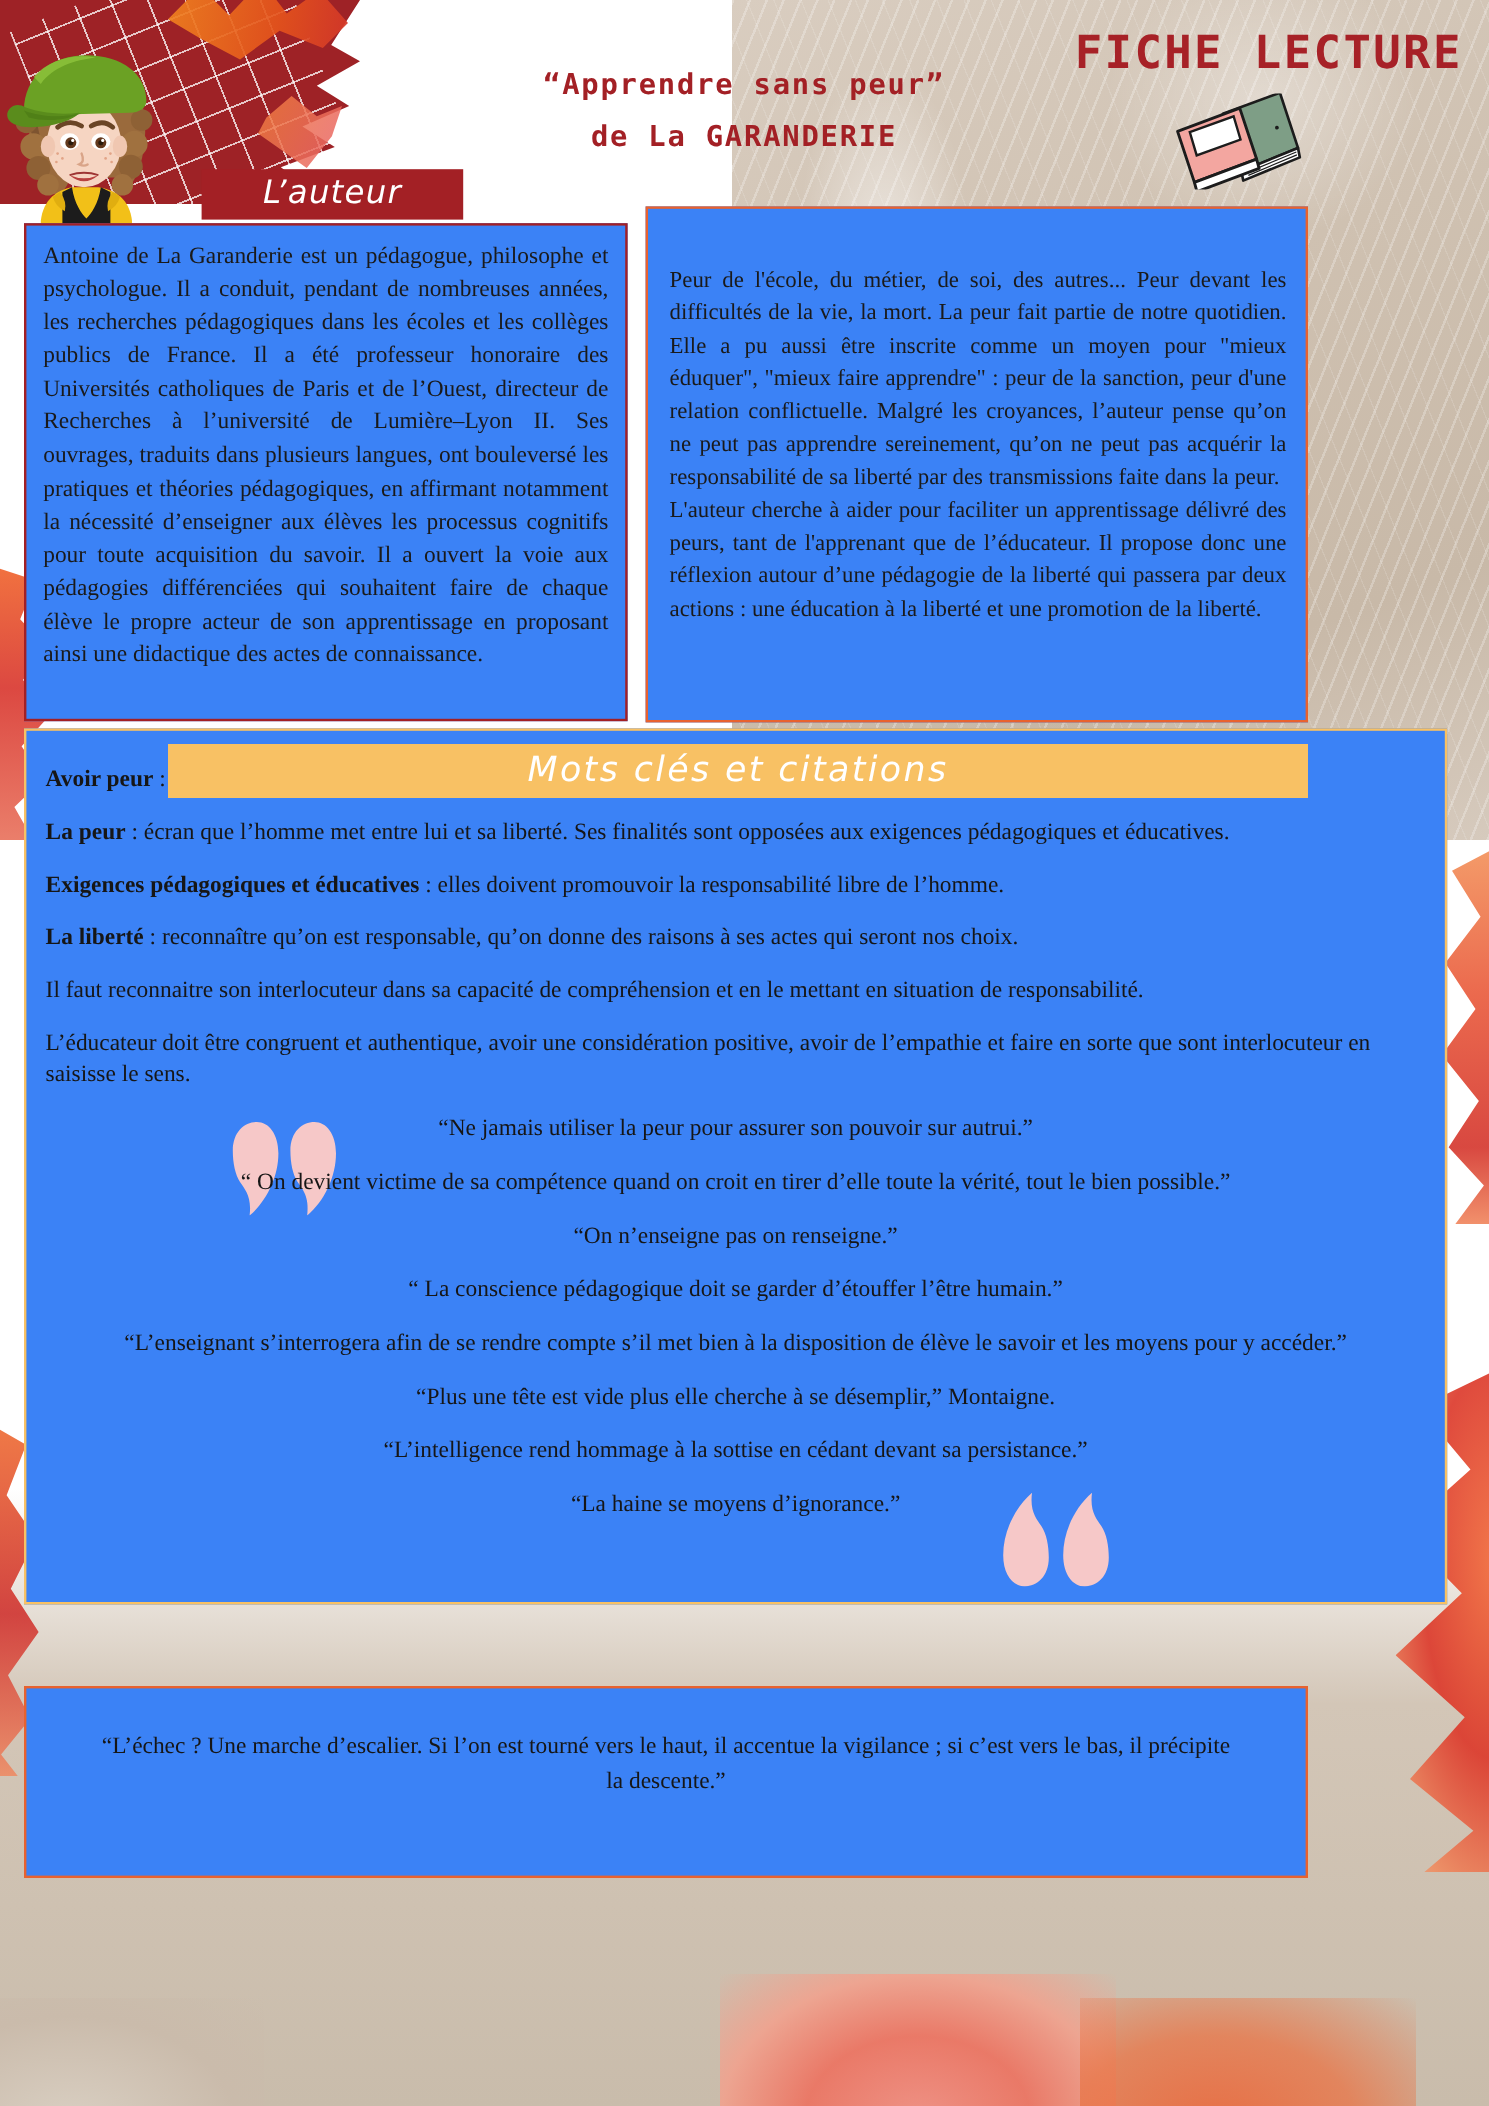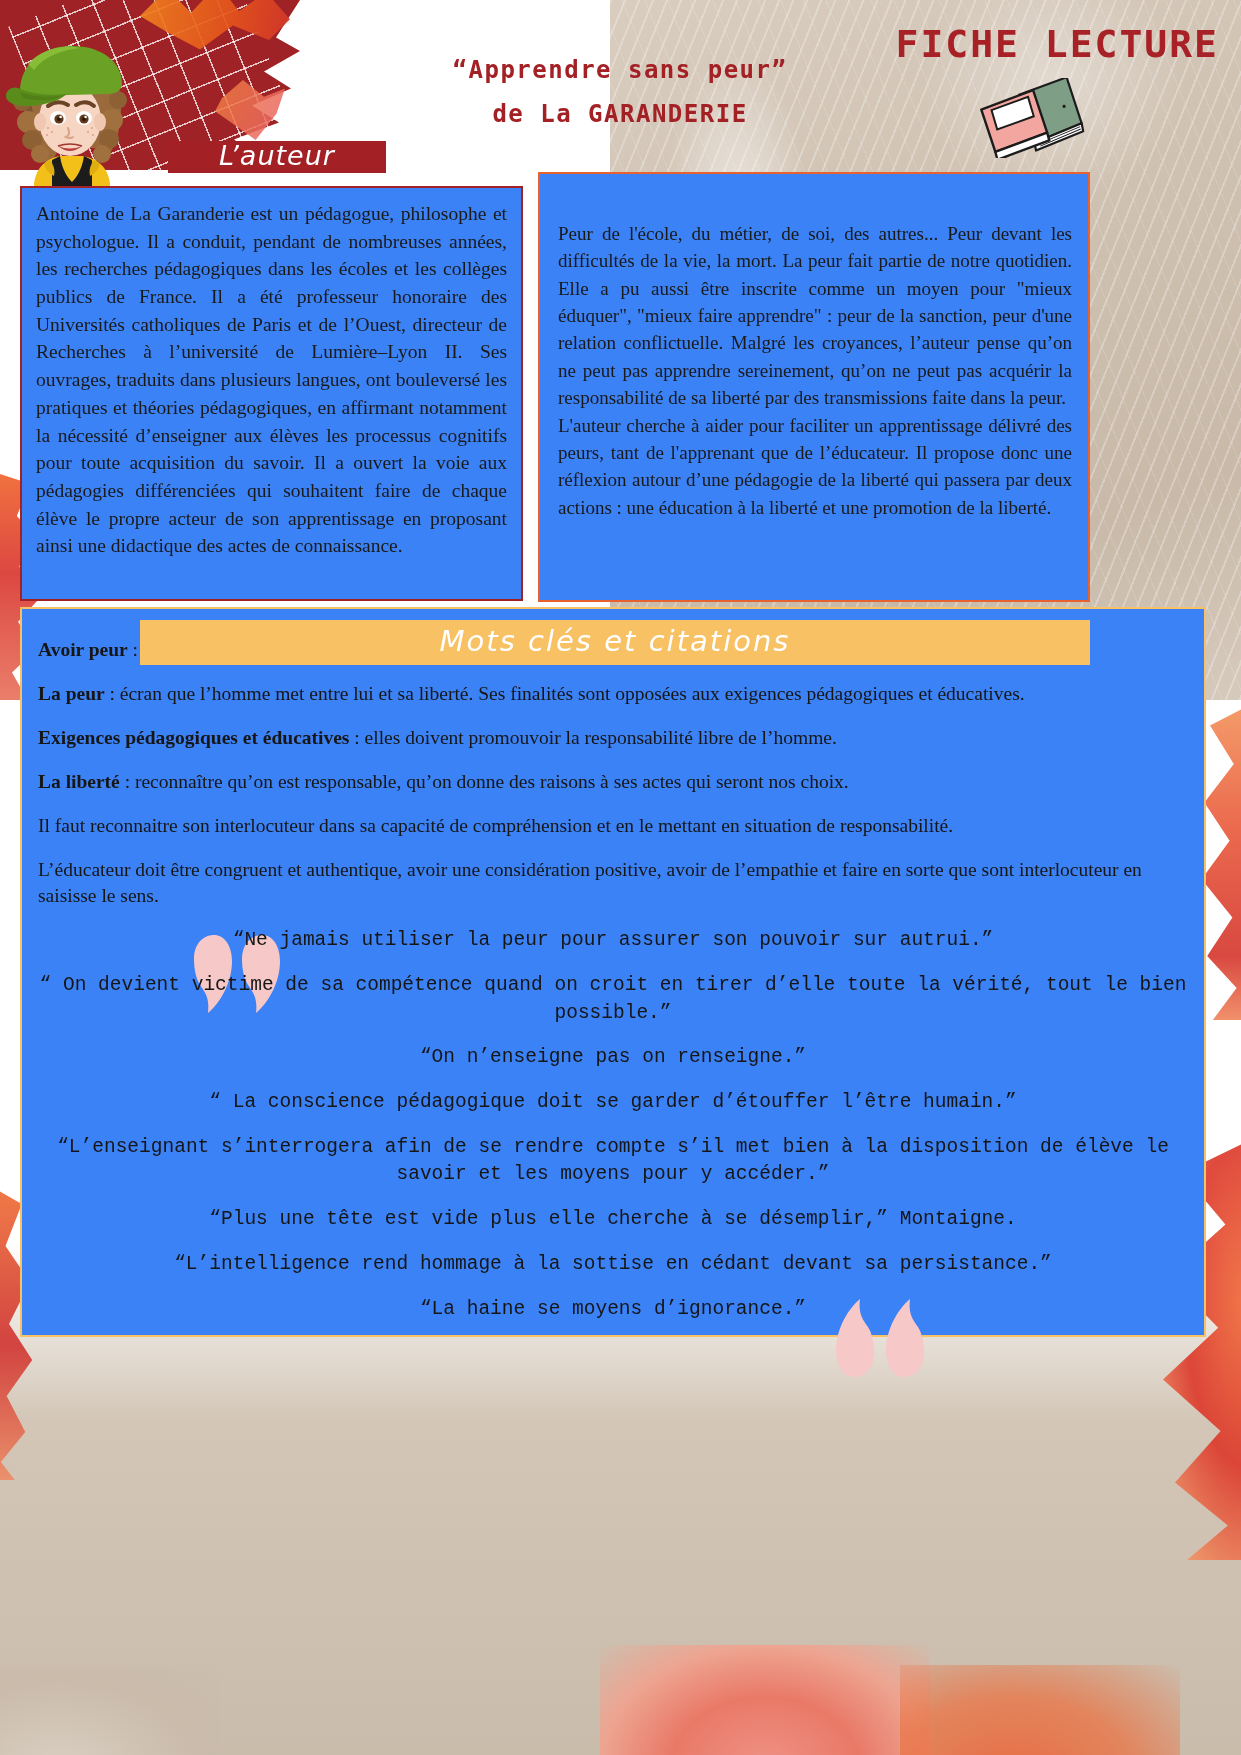--- a/index.html
+++ b/index.html
@@ -151,21 +151,21 @@
   .banner {
     position: absolute;
     display: flex; align-items: center; justify-content: center;
     color: #ffffff;
     font-family: "DejaVu Sans", sans-serif;
     font-style: italic;
     font-weight: 300;
     z-index: 12;
   }
   .banner-auteur {
-    left: 168px; top: 141px; width: 218px; height: 32px;
+    left: 168px; top: 141px; width: 218px; height: 42px;
     background: #a32025;
     font-size: 27px; letter-spacing: 1px;
     padding-bottom: 4px;
   }
   .banner-resume {
     left: 715px; top: 149px; width: 370px; height: 47px;
     background: #eb6a35;
     font-size: 27px; letter-spacing: 1px;
     justify-content: flex-end; padding-right: 82px; padding-bottom: 4px;
   }
@@ -221,21 +221,21 @@
     color: #161616;
     margin-bottom: 17px;
     text-align: left;
   }
   .kw-term { font-weight: bold; }
 
   
   .quotes { position: relative; margin-top: 16px; }
   .quote-line {
     text-align: center;
-    font-family: Liberation Mono, monospace;
+    font-family: Liberation Serif, serif;
     font-size: 19.5px;
     line-height: 1.42;
     color: #161616;
     margin-bottom: 17px;
     position: relative;
     z-index: 3;
   }
   .qmark {
     position: absolute;
     z-index: 1;
@@ -405,14 +405,17 @@
           <div class="quote-line">“On n’enseigne pas on renseigne.”</div>
           <div class="quote-line">“ La conscience pédagogique doit se garder d’étouffer l’être humain.”</div>
           <div class="quote-line">“L’enseignant s’interrogera afin de se rendre compte s’il met bien à la disposition de élève le savoir et les moyens pour y accéder.”</div>
           <div class="quote-line">“Plus une tête est vide plus elle cherche à se désemplir,” Montaigne.</div>
           <div class="quote-line">“L’intelligence rend hommage à la sottise en cédant devant sa persistance.”</div>
           <div class="quote-line">“La haine se moyens d’ignorance.”</div>
         </div>
     </div>
   </div>
 
+  <div class="box box-final">
+    <p class="final-text">“L’échec ? Une marche d’escalier. Si l’on est tourné vers le haut, il accentue la vigilance ; si c’est vers le bas, il précipite la descente.”</p>
+  </div>
 
 </div>
 
 </body></html>

